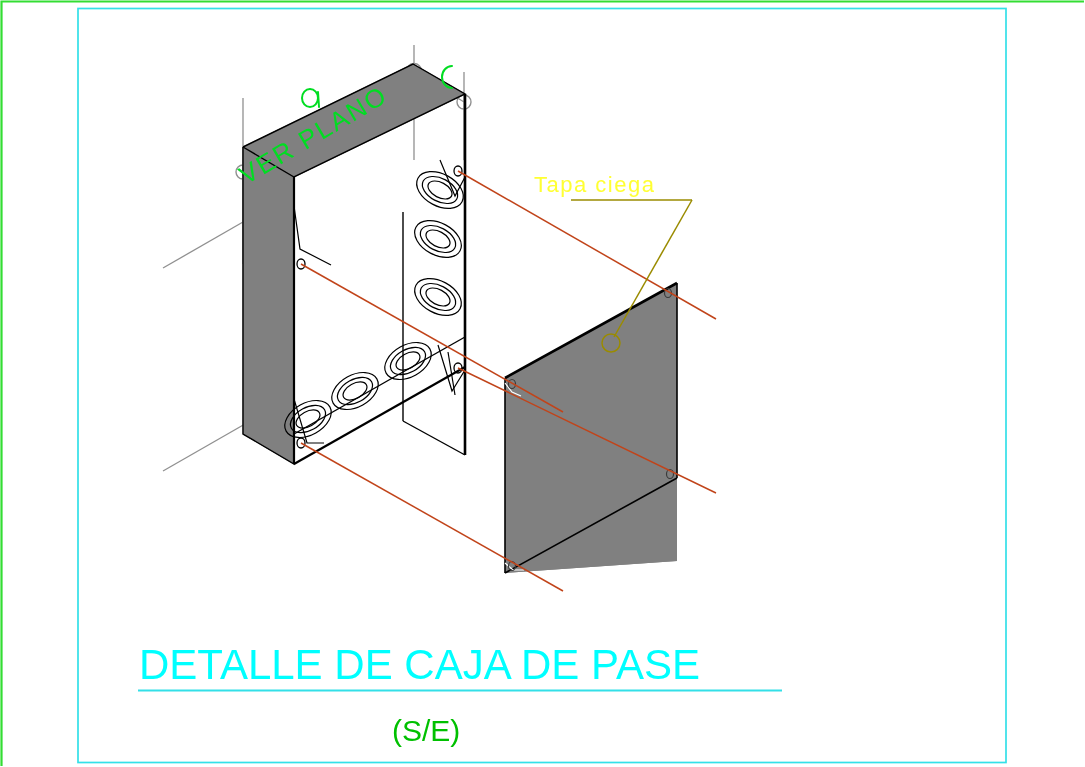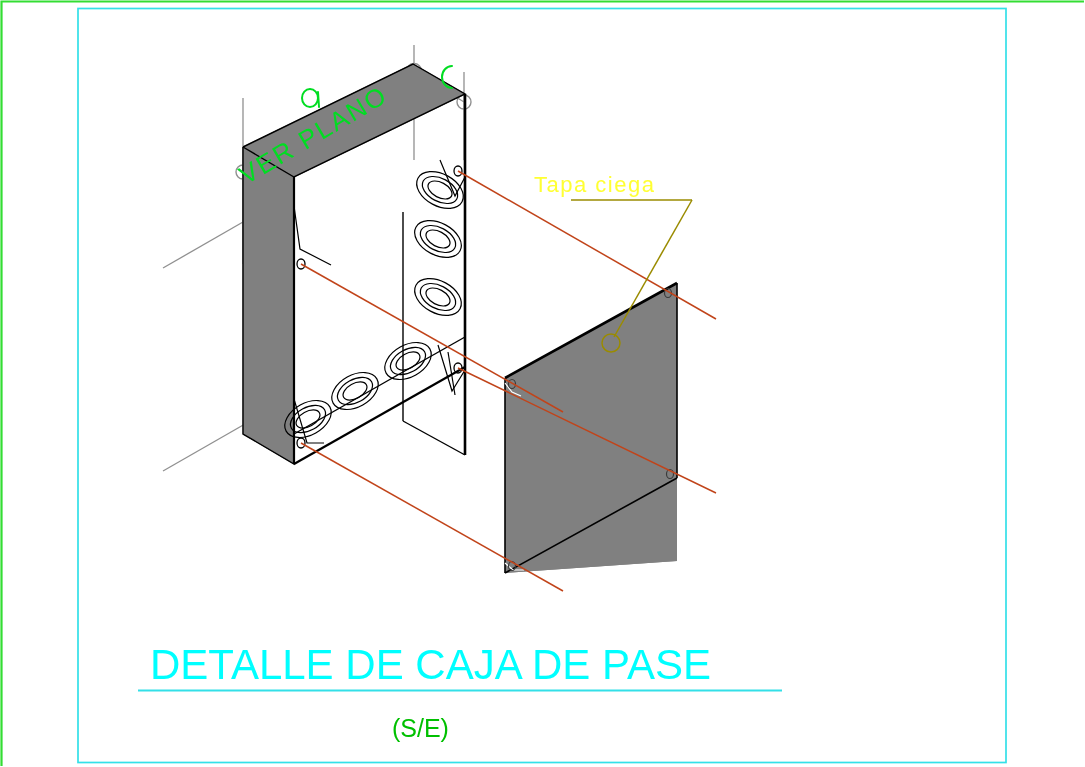--- a/index.html
+++ b/index.html
@@ -24,31 +24,31 @@
     left: 0;
     top: 0;
     width: 1085px;
     height: 767px;
   }
   .txt {
     position: absolute;
     white-space: pre;
   }
   #title-text {
-    left: 150px;
+    left: 139px;
     top: 641px;
     font-size: 42px;
     letter-spacing: 0px;
     color: #00ffff;
     font-family: "Liberation Sans", sans-serif;
   }
   #subtitle-text {
     left: 392px;
     top: 714px;
-    font-size: 25px;
+    font-size: 30px;
     color: #00c000;
     font-family: "Liberation Sans", sans-serif;
   }
 </style>
 </head>
 <body>
 
 <div id="canvas">
 
   <svg id="drawing" viewBox="0 0 1085 767" xmlns="http://www.w3.org/2000/svg">

